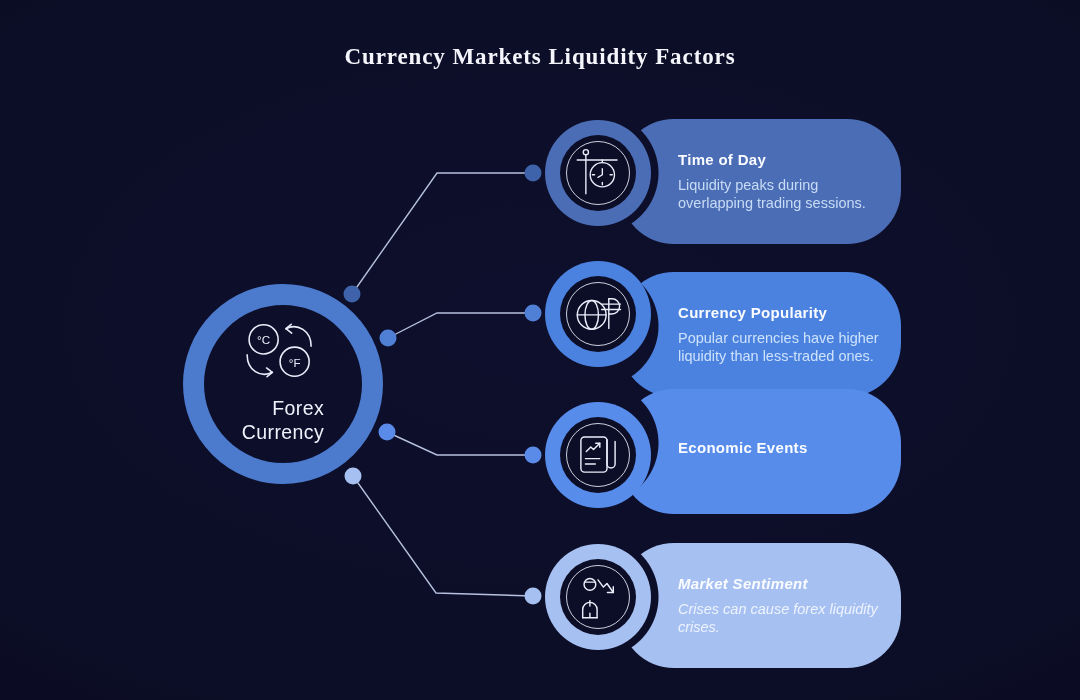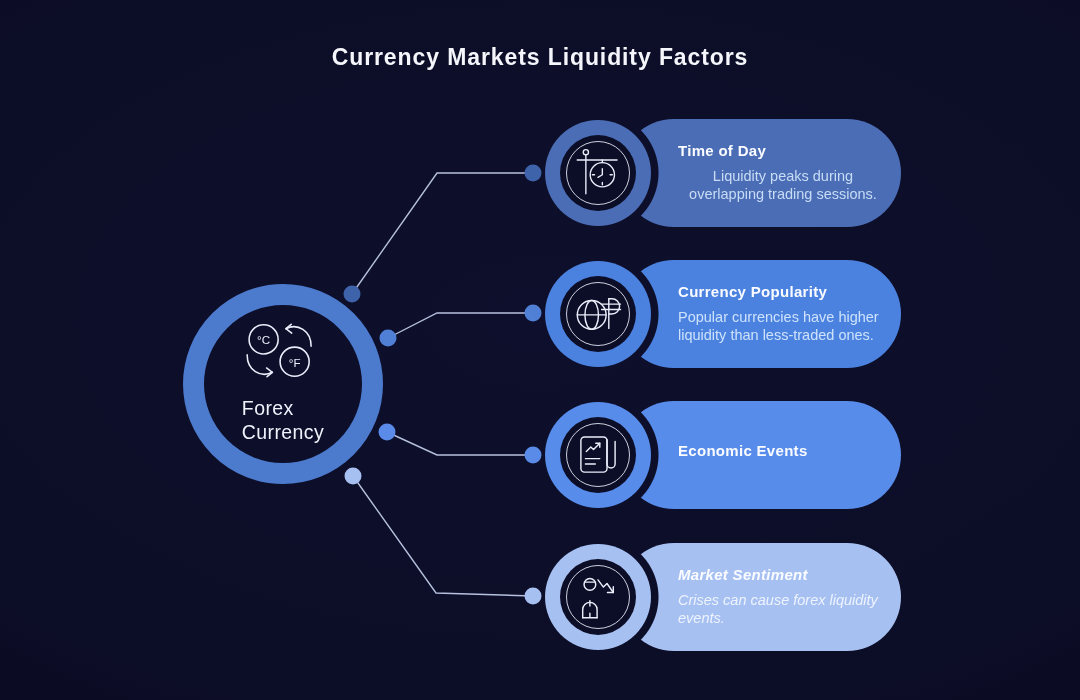--- a/index.html
+++ b/index.html
@@ -3,41 +3,41 @@
 <meta charset="utf-8">
 <style>
   html,body{margin:0;padding:0;background:#000;}
   .stage{
     position:relative;width:1080px;height:700px;overflow:hidden;
     background:radial-gradient(115% 100% at 50% 46%, #0e0f2c 0%, #0c0d26 58%, #08091b 100%);
     font-family:"Liberation Sans", sans-serif;
   }
   .title{
     position:absolute;top:44px;left:0;width:1080px;text-align:center;
-    font-size:23px;font-weight:700;letter-spacing:0.9px;color:#f5f6fb;
+    font-size:23px;font-weight:700;letter-spacing:0.9px;color:#f5f6fb;font-family:Liberation Serif, serif;
   }
   .connectors{position:absolute;left:0;top:0;z-index:0;}
   .connectors polyline{fill:none;stroke:#b6c1de;stroke-width:1.4;}
 
   .center-ring{
     position:absolute;left:183px;top:284px;width:200px;height:200px;
     box-sizing:border-box;border-radius:50%;border:21px solid #4c7bce;
     background:transparent;z-index:2;
     display:flex;flex-direction:column;align-items:center;justify-content:center;
   }
   .center-content{display:flex;flex-direction:column;align-items:center;transform:translateY(-2px);}
   .center-label{
     margin-top:15px;font-size:19.5px;line-height:1.22;color:#eef2fb;
-    text-align:left;letter-spacing:0.4px;
+    text-align:right;letter-spacing:0.4px;
   }
   .icon-stroke{fill:none;stroke:#e9eefb;stroke-width:1.6;stroke-linecap:round;stroke-linejoin:round;}
   .icon-text{fill:#e9eefb;font-family:"Liberation Sans",sans-serif;}
 
   .card-pill{
-    position:absolute;left:620px;width:281px;height:108px;box-sizing:border-box;
+    position:absolute;left:620px;width:281px;height:125px;box-sizing:border-box;
     border-radius:54px;z-index:1;
     background:radial-gradient(circle at -22px 54px, rgba(0,0,0,0) 0 60px, var(--card-color) 61px);
     display:flex;flex-direction:column;justify-content:center;
     padding:0 24px 0 58px;
   }
   .card-title{font-size:15px;font-weight:700;color:#fbfcff;margin:0 0 9px 0;letter-spacing:0.3px;}
   .card-desc{font-size:14.5px;line-height:1.24;margin:0;width:210px;}
 
   .icon-disc{
     position:absolute;left:545px;width:106px;height:106px;border-radius:50%;
@@ -90,71 +90,71 @@
       </svg>
       <div class="center-label">
         <div>Forex</div>
         <div>Currency</div>
       </div>
     </div>
   </div>
 
   <div class="card-pill" style="top: 119px; --card-color: #4a6db5;">
     <p class="card-title">Time of Day</p>
-    <p class="card-desc" style="color: rgb(200, 220, 246); text-align: center;">Liquidity peaks during overlapping trading sessions.</p>
+    <p class="card-desc" style="color: rgb(200, 220, 246);">Liquidity peaks during overlapping trading sessions.</p>
   </div>
   <div class="icon-disc" style="top: 120px; --card-color: #4a6db5;">
     <div class="icon-inner">
       <svg width="52" height="54" viewBox="0 0 60 62">
         <circle class="icon-stroke" cx="16" cy="7" r="3"></circle>
         <path class="icon-stroke" d="M16 10 V55"></path>
         <path class="icon-stroke" d="M6 16 H52"></path>
         <path class="icon-stroke" d="M35 16 V19"></path>
         <circle class="icon-stroke" cx="35" cy="33" r="14"></circle>
         <path class="icon-stroke" d="M35 33 V26 M35 33 L30 36"></path>
         <path class="icon-stroke" d="M46.5 33 H44 M35 44.5 V42 M23.5 33 H26"></path>
       </svg>
     </div>
   </div>
 
-  <div class="card-pill" style="top: 260px; justify-content: center; --card-color: #4b82e0;">
+  <div class="card-pill" style="top: 272px; justify-content: center; --card-color: #4b82e0;">
     <p class="card-title">Currency Popularity</p>
     <p class="card-desc" style="color: rgb(205, 226, 251);">Popular currencies have higher liquidity than less-traded ones.</p>
   </div>
   <div class="icon-disc" style="top: 261px; --card-color: #4b82e0;">
     <div class="icon-inner">
       <svg width="54" height="54" viewBox="0 0 60 60">
         <circle class="icon-stroke" cx="23" cy="31" r="16"></circle>
         <ellipse class="icon-stroke" cx="23" cy="31" rx="7.5" ry="16"></ellipse>
         <path class="icon-stroke" d="M7 31 H39"></path>
         <path class="icon-stroke" d="M42 13 V46"></path>
         <path class="icon-stroke" d="M42 13 h3.5 a8.5 8.5 0 0 1 0 17 H42"></path>
         <path class="icon-stroke" d="M34 19 H55 M34 25 H55"></path>
       </svg>
     </div>
   </div>
 
-  <div class="card-pill" style="top: 401px; --card-color: #578ceb;">
+  <div class="card-pill" style="top: 389px; --card-color: #578ceb;">
     <p class="card-title">Economic Events</p>
   </div>
   <div class="icon-disc" style="top: 402px; --card-color: #578ceb;">
     <div class="icon-inner">
       <svg width="54" height="54" viewBox="0 0 60 60">
         <rect class="icon-stroke" x="11" y="10" width="29" height="39" rx="4"></rect>
         <path class="icon-stroke" d="M40 13 V40 a4.5 4.5 0 0 0 9 0 V15"></path>
         <path class="icon-stroke" d="M17 26 L22 21 L25 24 L32 17"></path>
         <path class="icon-stroke" d="M32 17 H27.5 M32 17 V21.5"></path>
         <path class="icon-stroke" d="M16 34 H32 M16 40 H27"></path>
       </svg>
     </div>
   </div>
 
   <div class="card-pill" style="top: 543px; font-style: italic; --card-color: #a6c0f2;">
     <p class="card-title">Market Sentiment</p>
-    <p class="card-desc" style="color: rgb(238, 243, 254);">Crises can cause forex liquidity events.</p>
+    <p class="card-desc" style="color: rgb(238, 243, 254);">Crises can cause forex liquidity crises.</p>
   </div>
   <div class="icon-disc" style="top: 544px; --card-color: #a6c0f2;">
     <div class="icon-inner">
       <svg width="54" height="54" viewBox="0 0 60 60">
         <circle class="icon-stroke" cx="21" cy="16" r="6.5"></circle>
         <path class="icon-stroke" d="M15.5 13.5 H26.5"></path>
         <path class="icon-stroke" d="M13 53 V44 a8 8 0 0 1 16 0 V53"></path>
         <path class="icon-stroke" d="M13 53 H29 M21 53 V48"></path>
         <path class="icon-stroke" d="M21 34 V40"></path>
         <path class="icon-stroke" d="M30 11 L36 19 L40 15 L47 25"></path>

